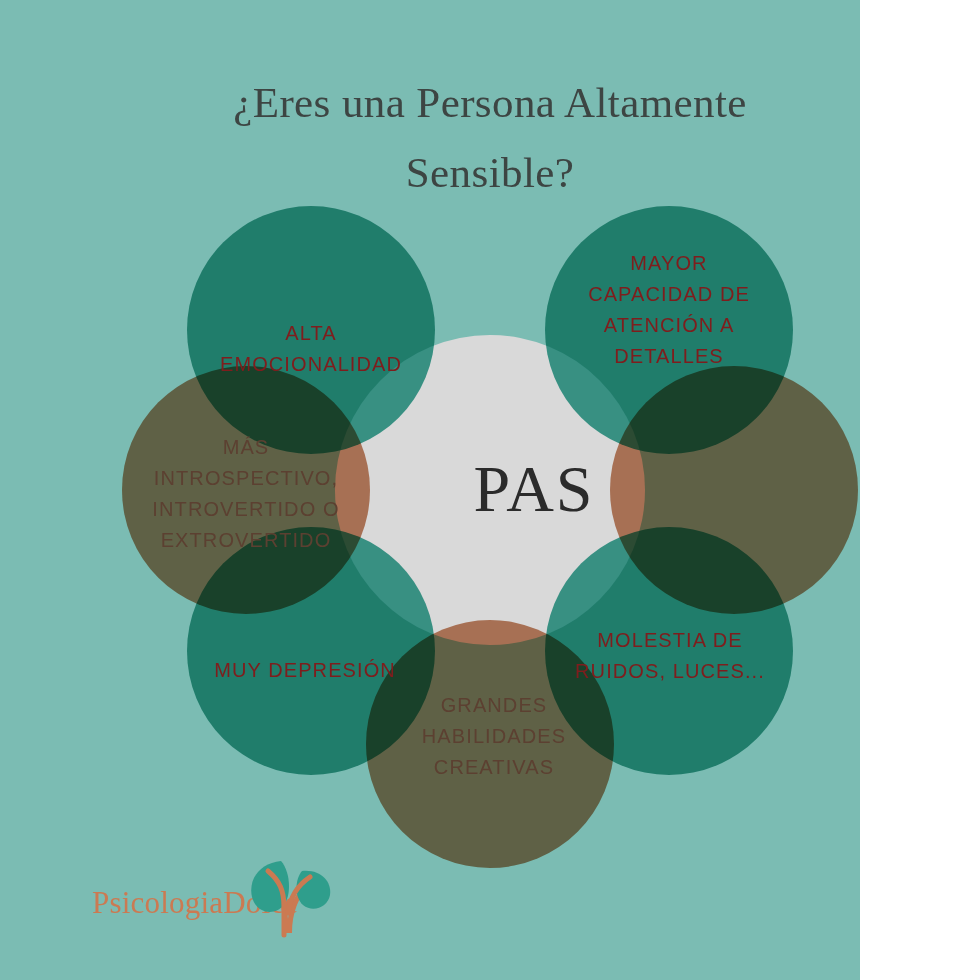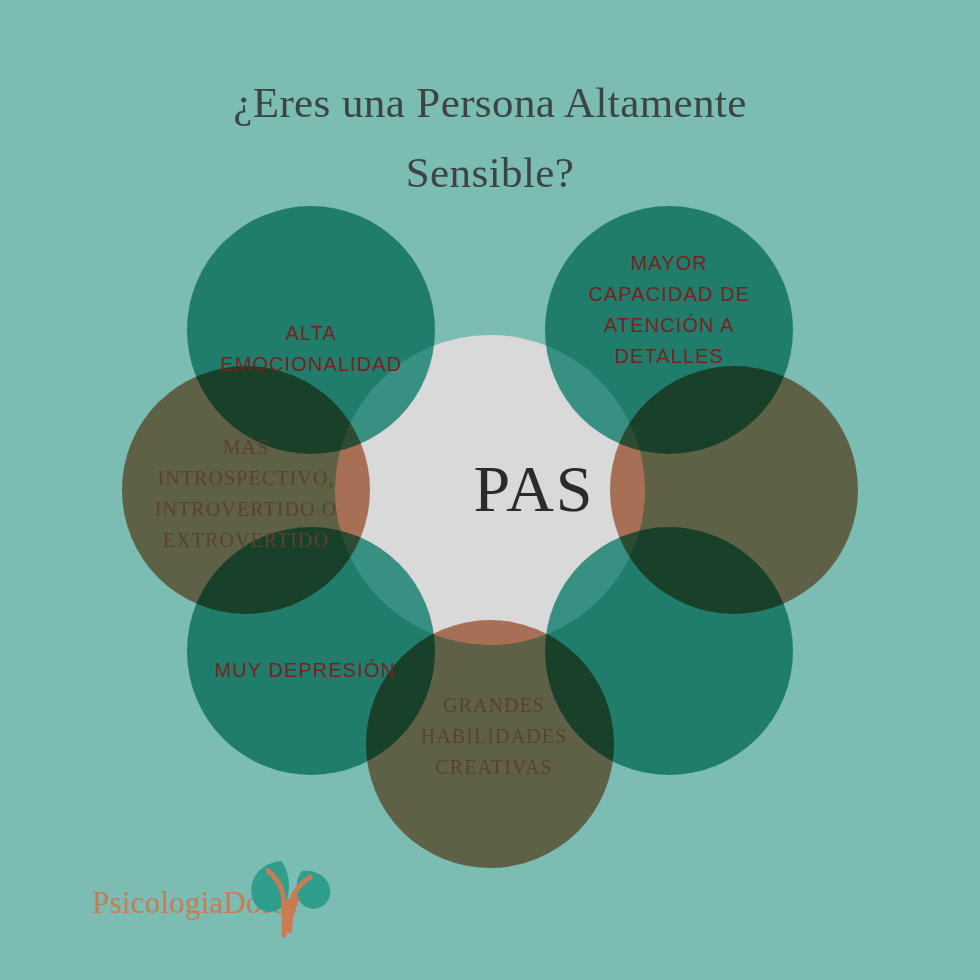--- a/index.html
+++ b/index.html
@@ -8,21 +8,21 @@
   }
   body {
     width: 980px;
     height: 980px;
     overflow: hidden;
     font-family: "Liberation Sans", sans-serif;
   }
 
   #poster {
     position: relative;
-    width: 980px;
+    width: 860px;
     height: 980px;
     background: #7bbcb3;
     overflow: hidden;
   }
 
   
   .title {
     position: absolute;
     left: 0;
     top: 68px;
@@ -78,21 +78,21 @@
   .label {
     position: absolute;
     text-align: center;
     font-family: "Liberation Sans", sans-serif;
     font-size: 20px;
     line-height: 31px;
     letter-spacing: 1.1px;
     white-space: pre-line;
   }
   .label.on-teal   { color: #7f1d1d; }
-  .label.on-orange { color: #5c4031; font-family: Liberation Serif, serif; }
+  .label.on-orange { color: #5c4031; }
 
   .lbl-top-left     { left: 171px; top: 270px; width: 280px; margin-top: 48px; }
   .lbl-top-right    { left: 539px; top: 248px; width: 260px; }
   .lbl-right        { left: 620px; top: 432px; width: 240px; }
   .lbl-left         { left: 126px; top: 432px; width: 240px; }
   .lbl-bottom-left  { left: 180px; top: 655px; width: 250px; }
   .lbl-bottom-right { left: 545px; top: 625px; width: 250px; }
   .lbl-bottom       { left: 370px; top: 690px; width: 248px; }
 
   .center-label {
@@ -166,20 +166,22 @@
 DETALLES</div>
 
 
     <div class="label on-orange lbl-left">MÁS
 INTROSPECTIVO,
 INTROVERTIDO O
 EXTROVERTIDO</div>
 
     <div class="label on-teal lbl-bottom-left">MUY DEPRESIÓN</div>
 
+    <div class="label on-teal lbl-bottom-right">MOLESTIA DE
+RUIDOS, LUCES...</div>
 
     <div class="label on-orange lbl-bottom">GRANDES
 HABILIDADES
 CREATIVAS</div>
 
   </div>
 
   <div class="logo">
     <div class="logo-text">PsicologiaDolce</div>
     <svg class="logo-mark" viewBox="0 0 96 92">

